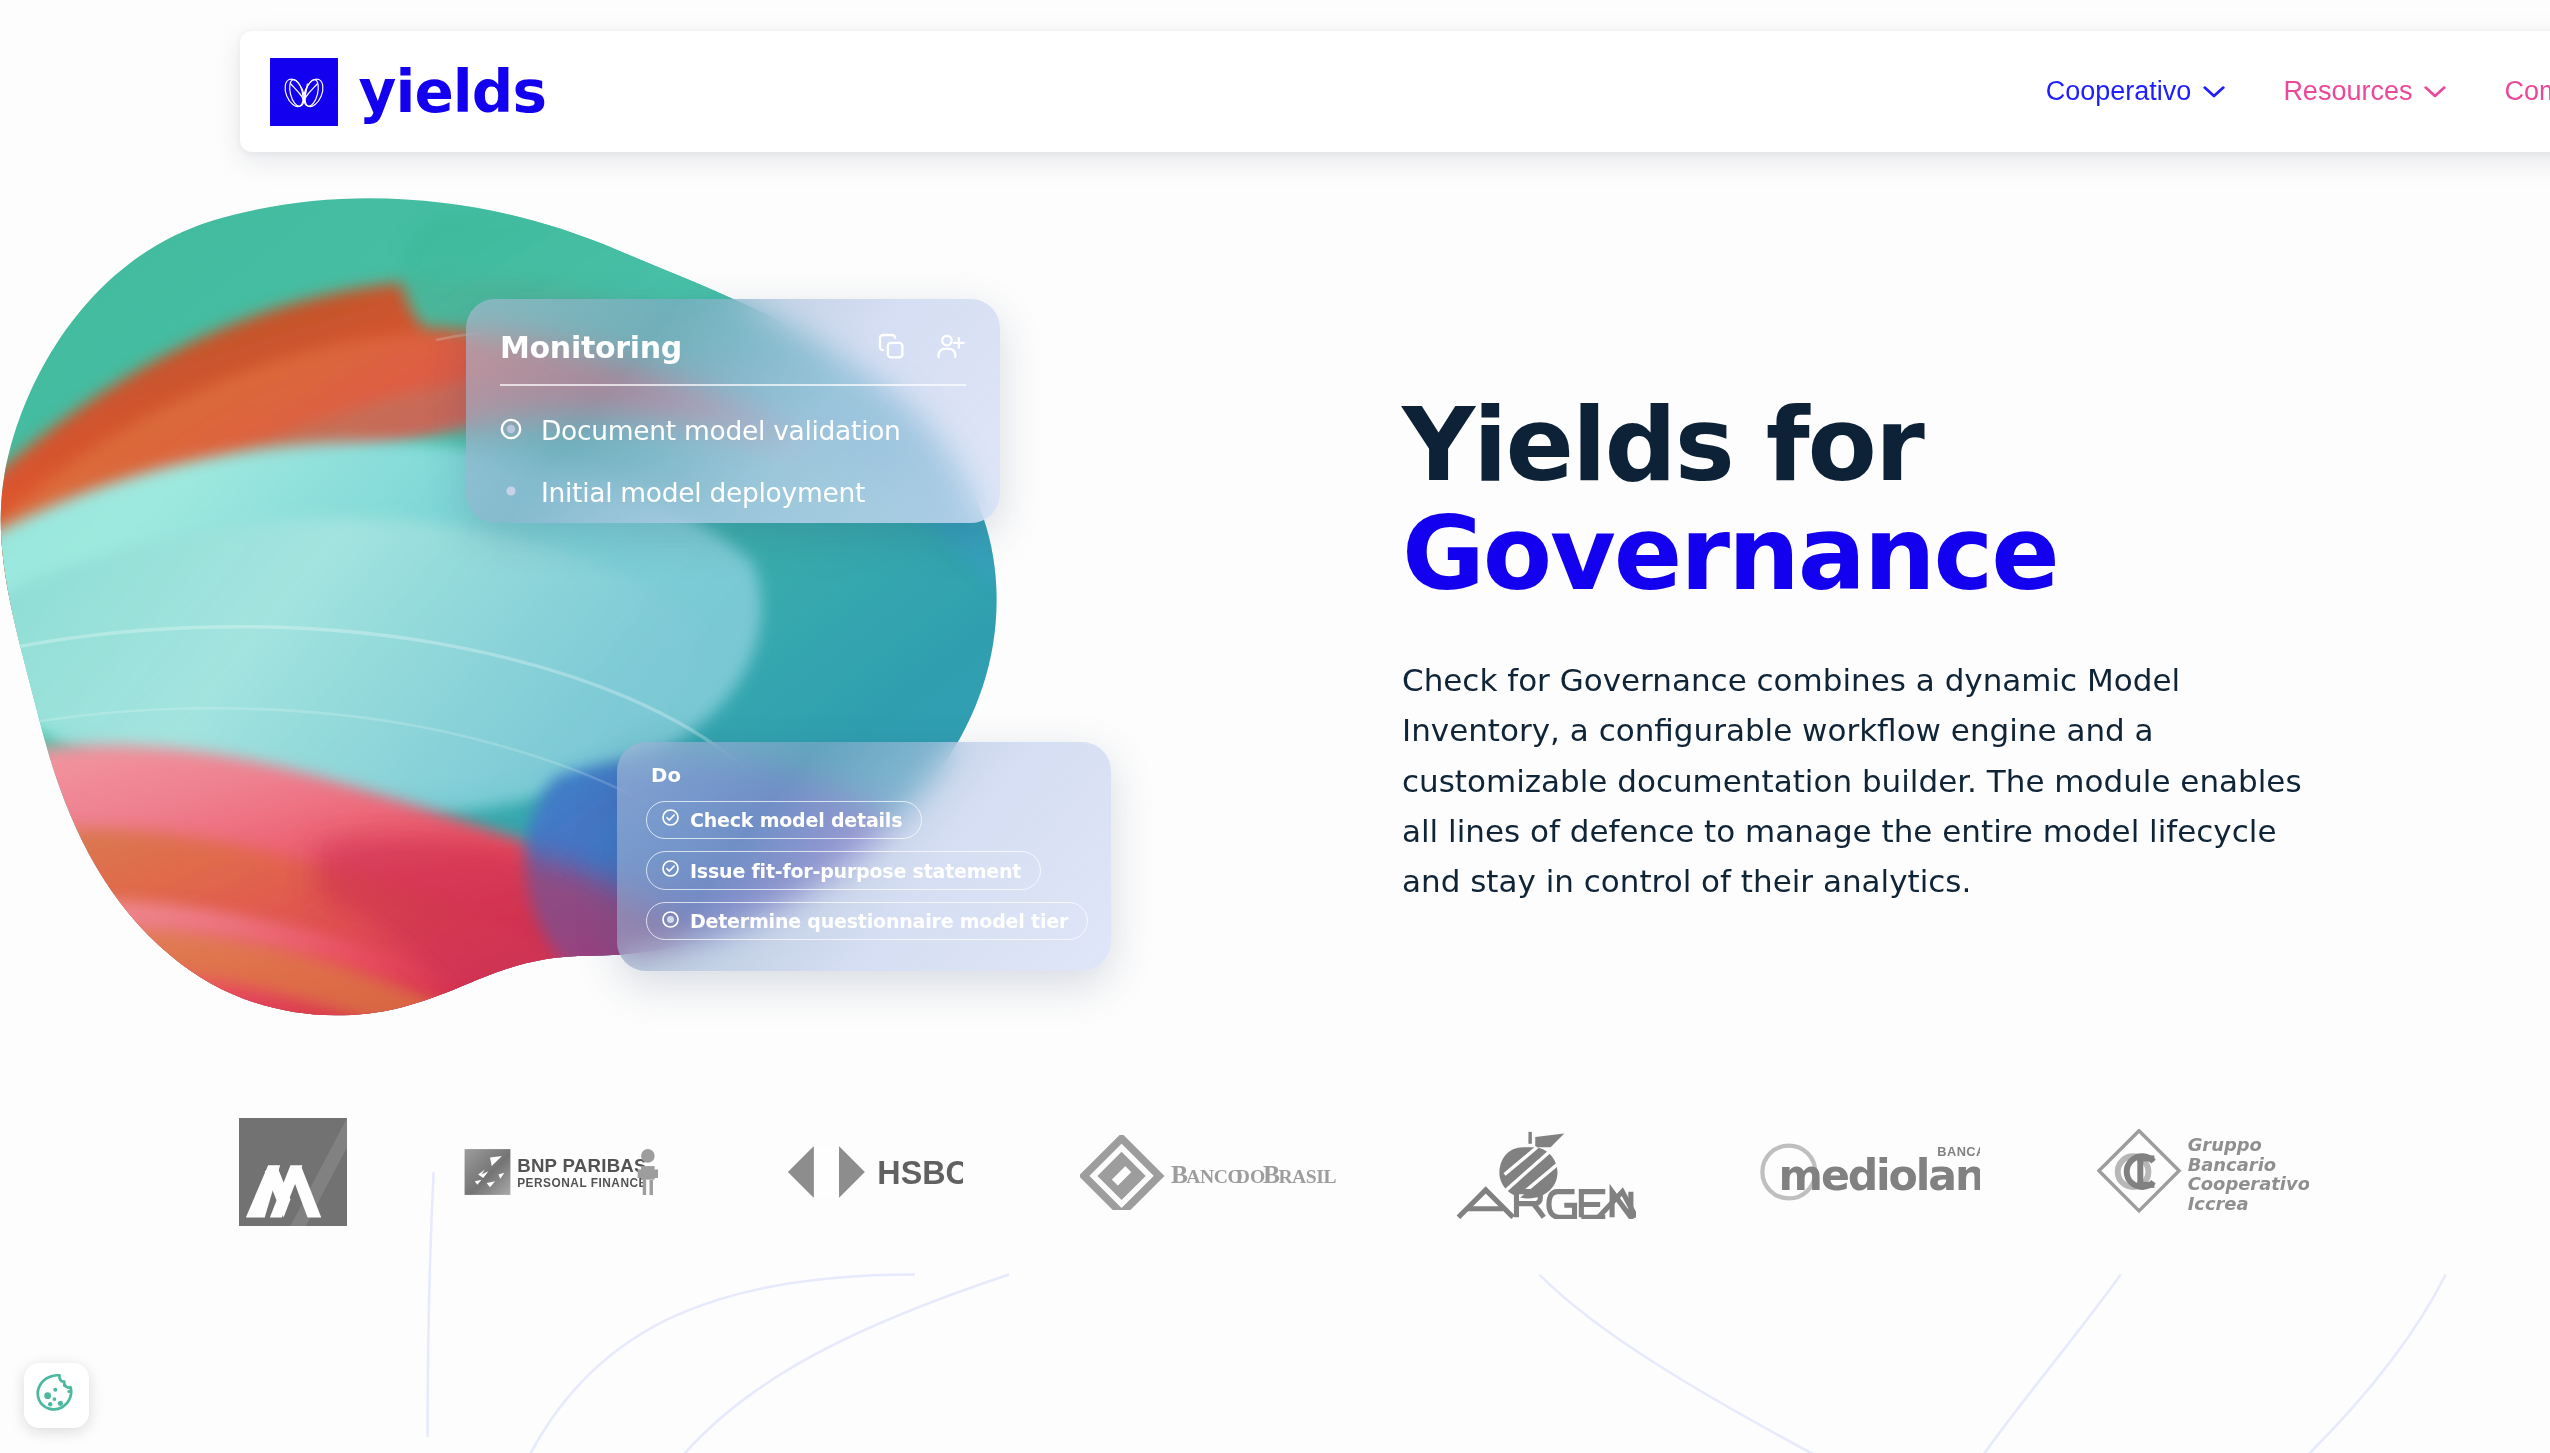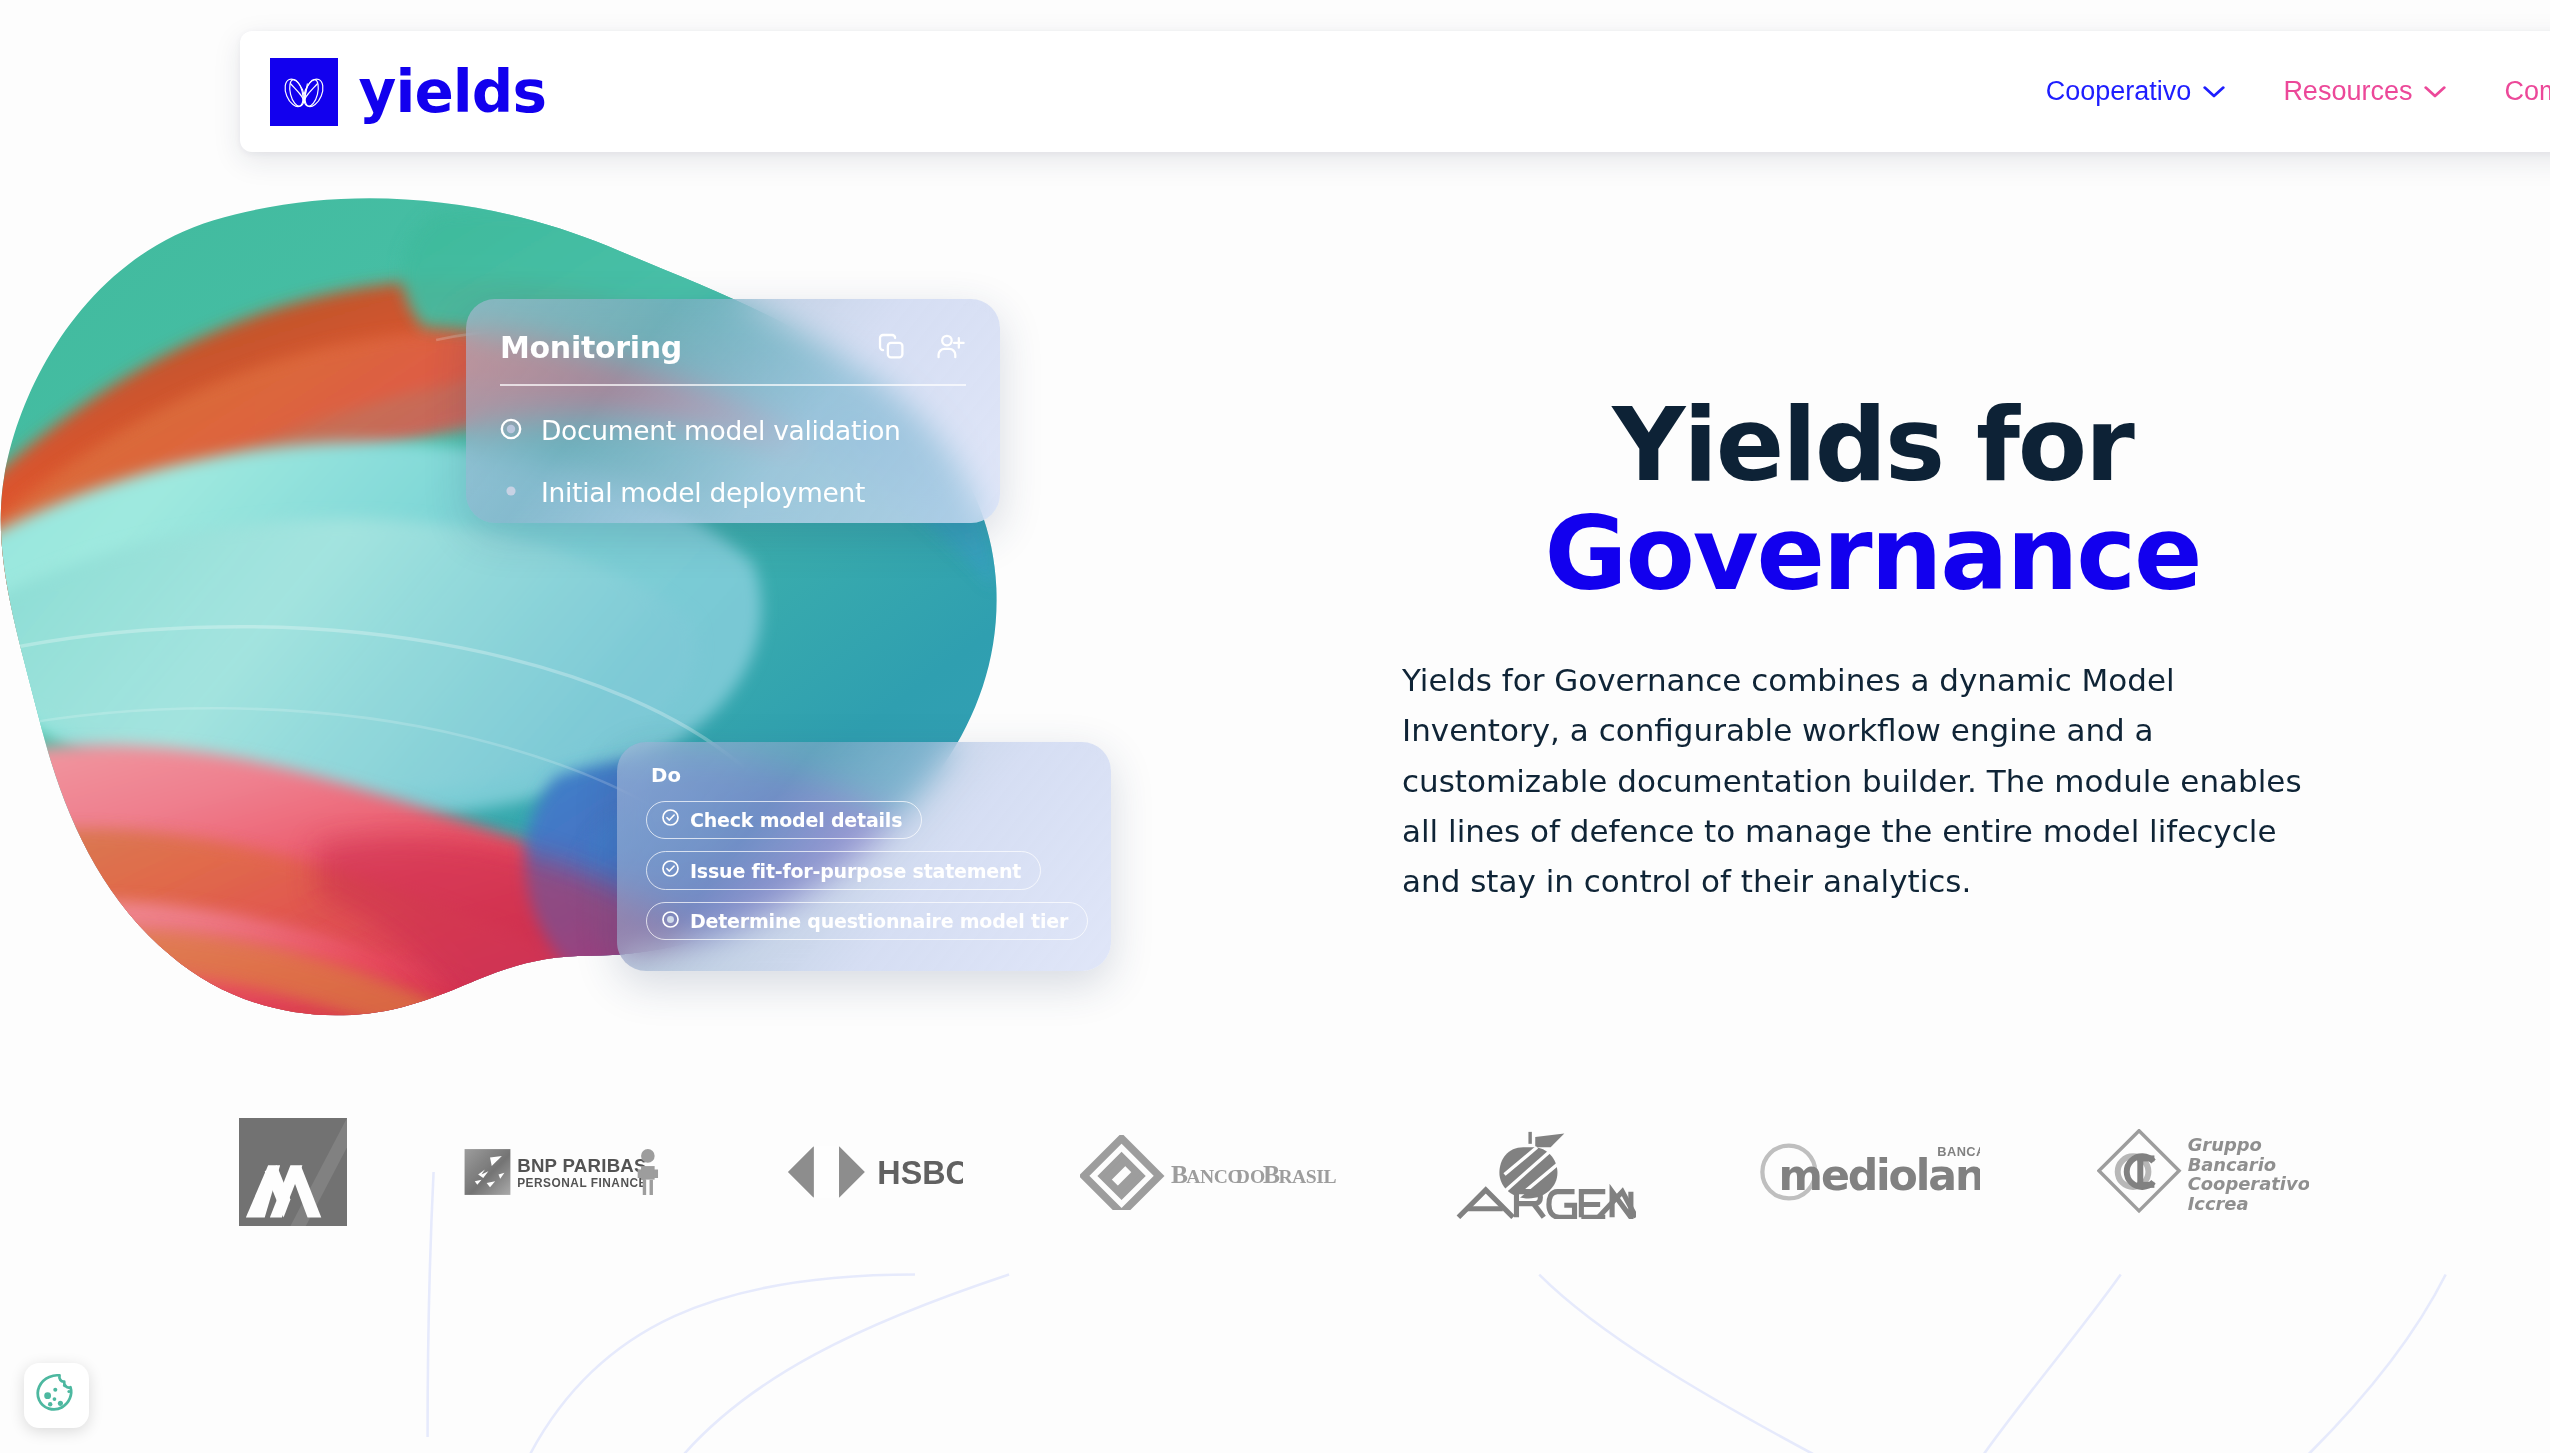--- a/index.html
+++ b/index.html
@@ -216,21 +216,20 @@
     top: 239px;
     width: 941px;
   }
   .hero-title {
     font-family: "DejaVu Sans", sans-serif;
     font-size: 101px;
     font-weight: 700;
     line-height: 1.08;
     letter-spacing: -2.1px;
     color: #0d2236;
-    text-align: center;
   }
   .hero-title .accent { color: #1200ee; display: block; }
   .hero-desc {
     margin-top: 46px;
     font-size: 31px;
     line-height: 1.62;
     color: #0f2436;
     max-width: 924px;
     font-family: "DejaVu Sans", sans-serif;
     font-weight: 400;
@@ -525,21 +524,21 @@
           <span>Determine questionnaire model tier</span>
         </div>
       </div>
     </div>
 
     <div class="hero-copy">
       <h1 class="hero-title">
         <span>Yields for</span>
         <span class="accent">Governance</span>
       </h1>
-      <p class="hero-desc">Yields for Governance combines a dynamic Model Inventory, a configurable workflow engine and a customizable documentation builder. The module enables all lines of defence to manage the entire model lifecycle and stay in control of their analytics.</p>
+      <p class="hero-desc">Check for Governance combines a dynamic Model Inventory, a configurable workflow engine and a customizable documentation builder. The module enables all lines of defence to manage the entire model lifecycle and stay in control of their analytics.</p>
     </div>
   </section>
 
   <div class="logo-strip">
 
     <div class="logo-item">
       <svg width="108" height="108" viewBox="0 0 126 126">
         <rect width="126" height="126" fill="#6e6e6e"></rect>
         <path d="M126,0 L60,126 L78,126 L126,34 Z" fill="#7d7d7d"></path>
         <g fill="#ffffff">

